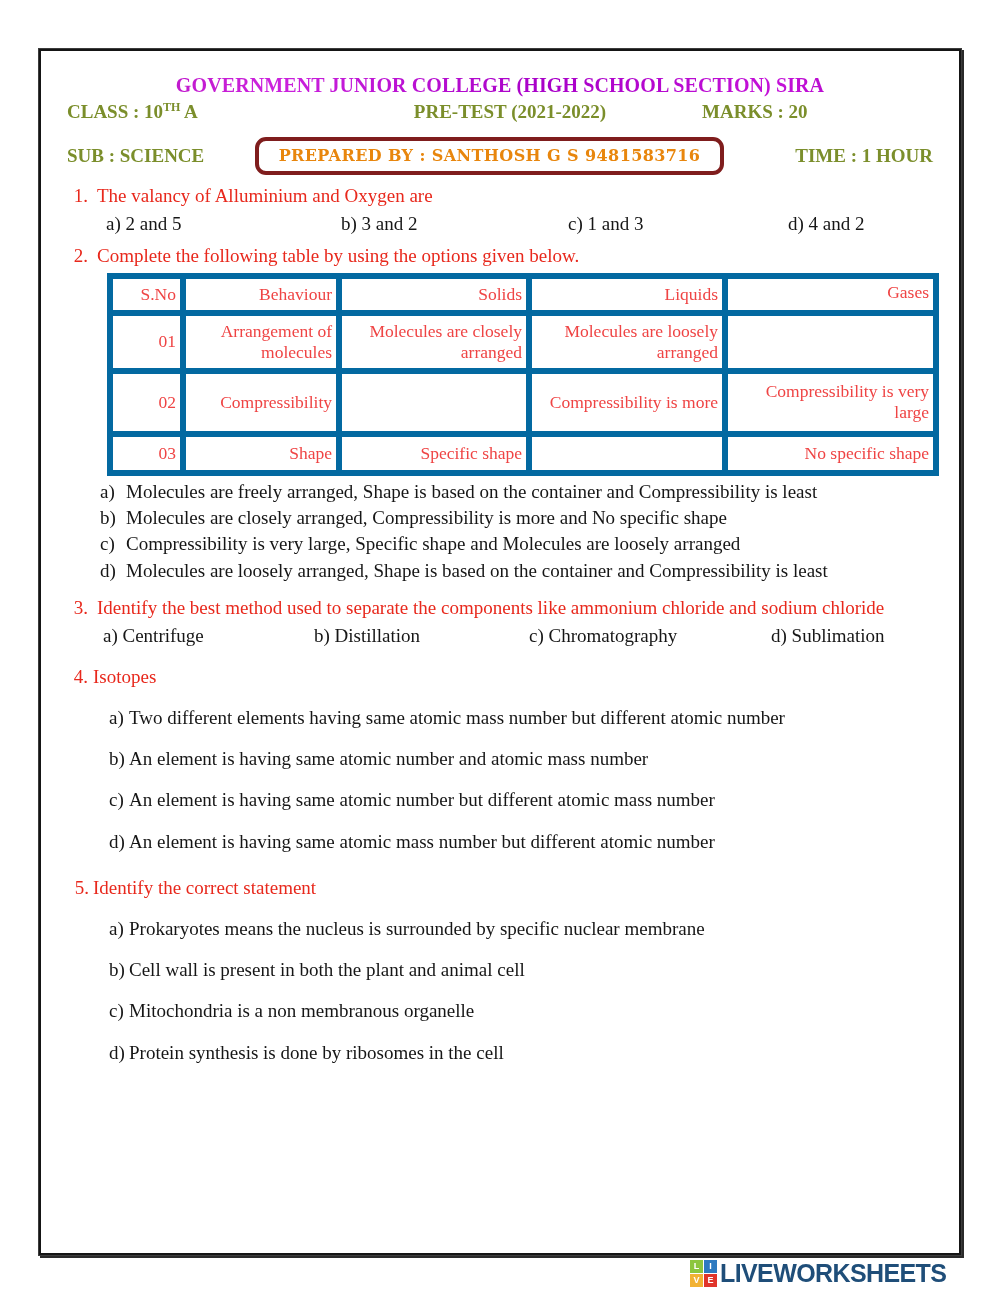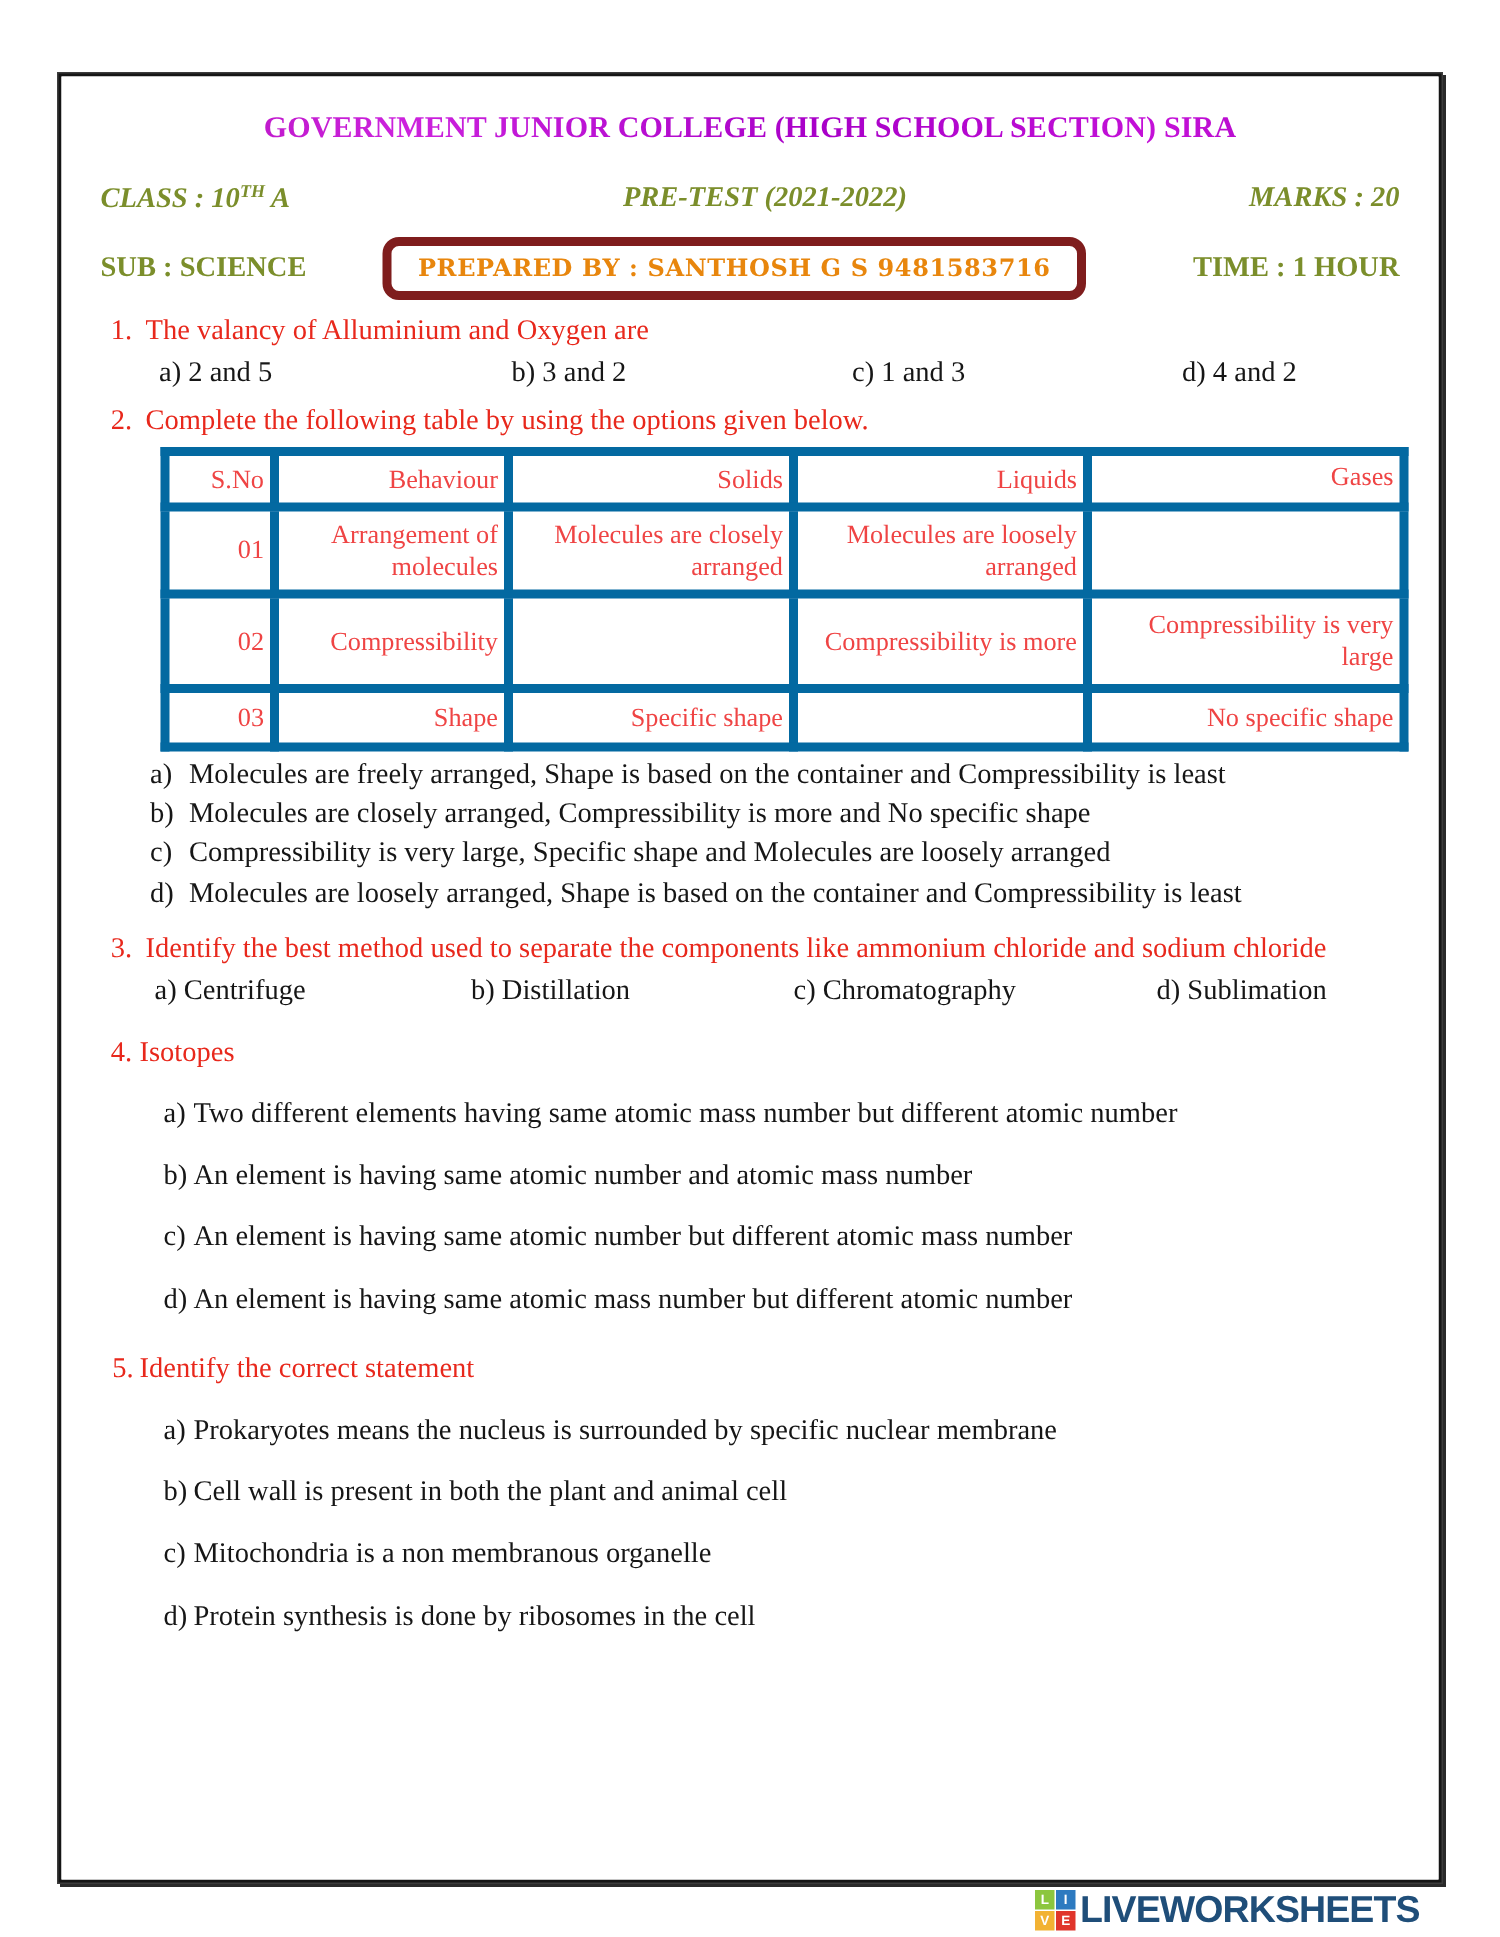--- a/index.html
+++ b/index.html
@@ -45,44 +45,43 @@
     -webkit-text-fill-color: transparent;
     margin-top: 23px;
   }
 
   .hdr-row {
     display: flex;
     align-items: center;
     font-weight: bold;
     font-size: 19px;
     color: #7b8e2b;
-    margin-top: 23px;
+    margin-top: 3px;
     padding: 0 22px;
-    font-style: italic;
   }
   .hdr-row .c-left   { width: 255px; text-align: left;   padding-left: 4px;}
   .hdr-row .c-mid    { flex: 1;      text-align: center; }
-  .hdr-row .c-right  { width: 235px; text-align: right;  padding-right: 4px;}
+  .hdr-row .c-right  { width: 235px; text-align: left;  padding-right: 4px;}
   .sup { font-size: 12px; vertical-align: super; }
 
   .hdr-row2 {
     display: flex;
     align-items: center;
     font-weight: bold;
     font-size: 19px;
     color: #7b8e2b;
     margin-top: 14px;
     padding: 0 22px;
   }
   .hdr-row2 .c-left  { width: 182px; text-align: left; padding-left: 4px;}
   .hdr-row2 .c-right { width: 203px; text-align: right; padding-right: 4px;}
   .prep-box {
     flex: 1;
     margin: 0 10px;
-    border: 6px solid #7f1d1d;
+    border: 4px solid #7f1d1d;
     border-radius: 11px;
     text-align: center;
     padding: 5px 4px 6px;
     font-family: "DejaVu Serif", serif;
     font-weight: bold;
     font-size: 16px;
     letter-spacing: 0.4px;
     color: #e8860d;
     background: #ffffff;
     white-space: nowrap;

